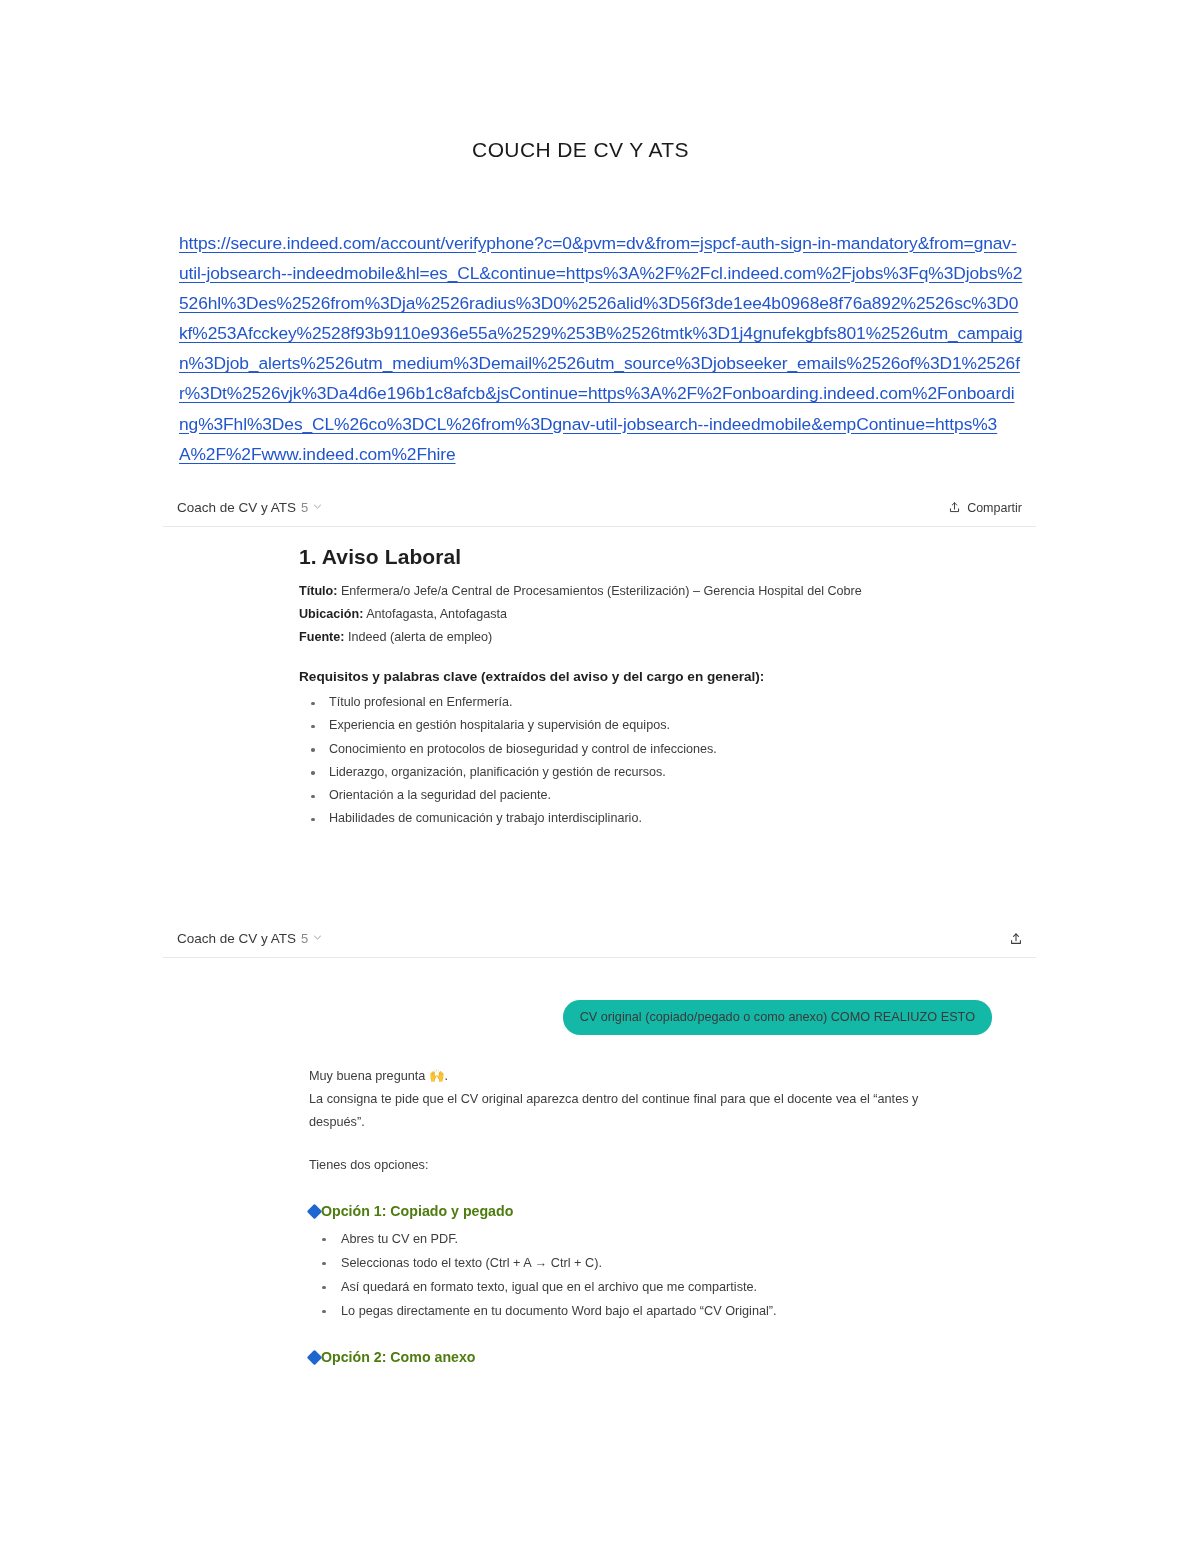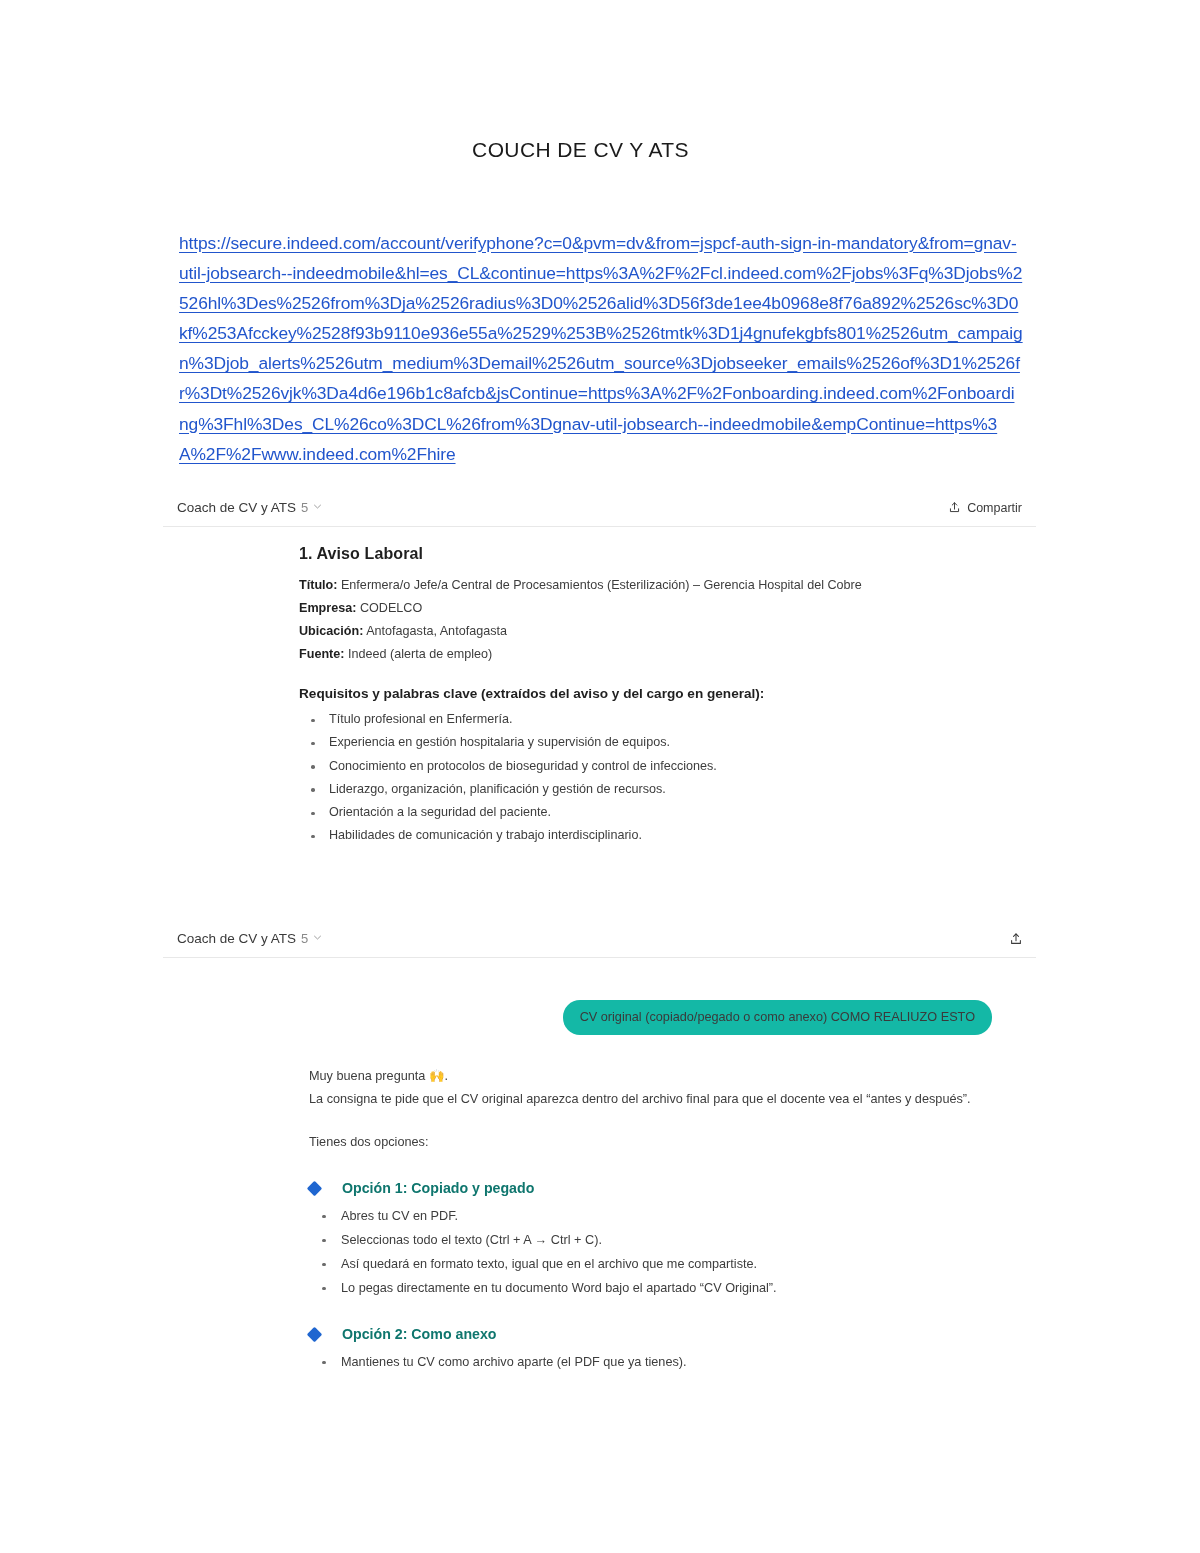--- a/index.html
+++ b/index.html
@@ -109,21 +109,21 @@
     position: relative;
     padding: 0;
   }
 
   
   .conv-col {
     padding-left: 136px;
     padding-right: 110px;
   }
   .h-sec {
-    font-size: 16px;
+    font-size: 21px;
     font-weight: 700;
     color: #1f1f1f;
     margin: 18px 0 11px 0;
     letter-spacing: 0.1px;
   }
   .kv-line {
     font-size: 12.6px;
     line-height: 23px;
     color: #3d3d3d;
   }
@@ -186,24 +186,24 @@
     line-height: 23px;
     color: #3d3d3d;
     margin: 0;
   }
   .a-para.gap { margin-top: 20px; }
   .emoji { font-size: 12.6px; }
 
   .opt-head {
     display: flex;
     align-items: center;
-    gap: 22px;
+    gap: 1px;
     font-size: 14.2px;
     font-weight: 700;
-    color: #0f766e;
+    color: #4d7c0f;
     margin: 26px 0 8px 0;
   }
   .diamond {
     width: 11px;
     height: 11px;
     background: #1f66d0;
     transform: rotate(45deg);
     border-radius: 1.5px;
     flex: 0 0 auto;
   }
@@ -269,24 +269,20 @@
     <div class="panel-body">
       <div class="conv-col">
 
         <div class="h-sec">1. Aviso Laboral</div>
 
         <div class="kv-line">
           <b>Título:</b>
           <span>Enfermera/o Jefe/a Central de Procesamientos (Esterilización) – Gerencia Hospital del Cobre</span>
         </div>
         <div class="kv-line">
-          <b>Empresa:</b>
-          <span>CODELCO</span>
-        </div>
-        <div class="kv-line">
           <b>Ubicación:</b>
           <span>Antofagasta, Antofagasta</span>
         </div>
         <div class="kv-line">
           <b>Fuente:</b>
           <span>Indeed (alerta de empleo)</span>
         </div>
 
         <div class="h-req">Requisitos y palabras clave (extraídos del aviso y del cargo en general):</div>
 
@@ -332,21 +328,21 @@
 
       <div class="user-bubble-row">
         <div class="user-bubble">CV original (copiado/pegado o como anexo) COMO REALIUZO ESTO</div>
       </div>
 
       <div class="assistant">
         <p class="a-para">
           <span>Muy buena pregunta</span>
           <span class="emoji">🙌</span><span>.</span>
         </p>
-        <p class="a-para">La consigna te pide que el CV original aparezca dentro del archivo final para que el docente vea el “antes y después”.</p>
+        <p class="a-para">La consigna te pide que el CV original aparezca dentro del continue final para que el docente vea el “antes y después”.</p>
         <p class="a-para gap">Tienes dos opciones:</p>
 
         <div class="opt-head">
           <span class="diamond"></span>
           <span>Opción 1: Copiado y pegado</span>
         </div>
         <ul class="bul2">
           <li>Abres tu CV en PDF.</li>
           <li>Seleccionas todo el texto (Ctrl + A → Ctrl + C).</li>
           <li>Así quedará en formato texto, igual que en el archivo que me compartiste.</li>

